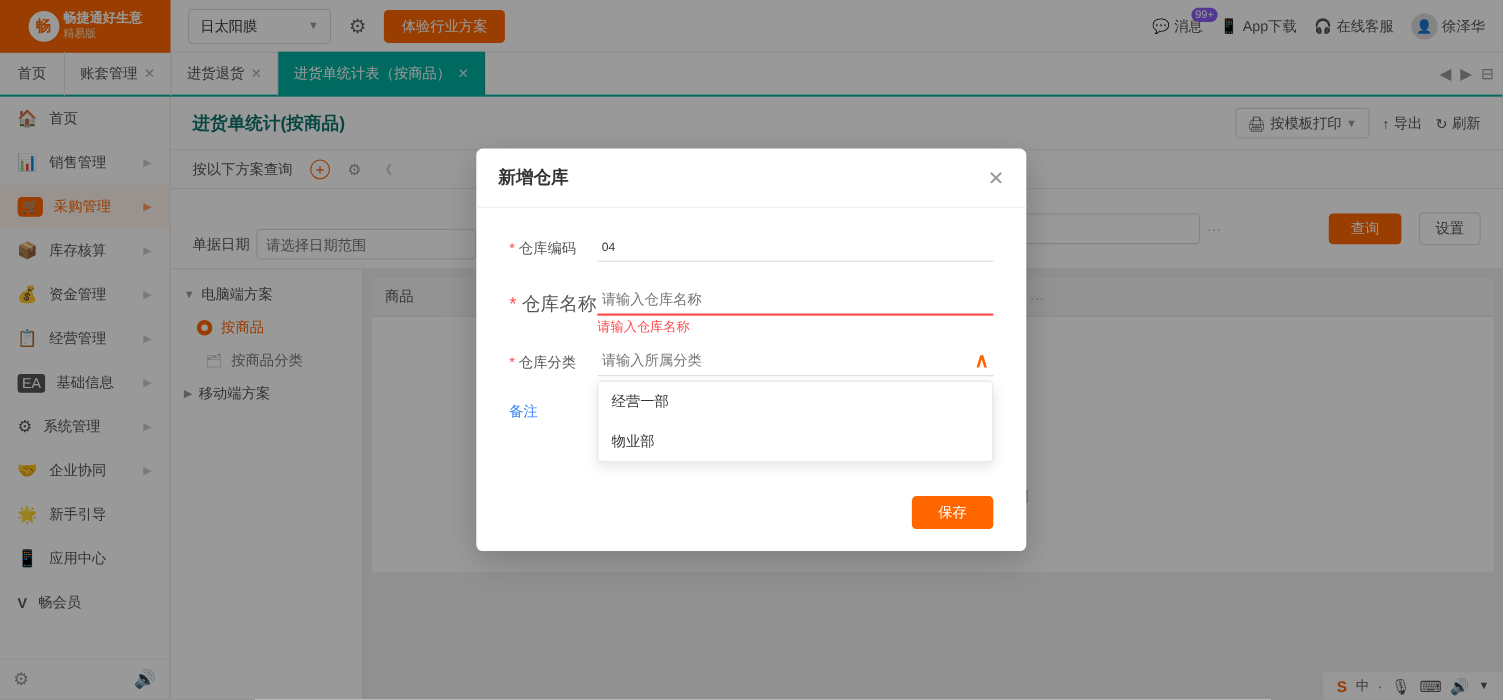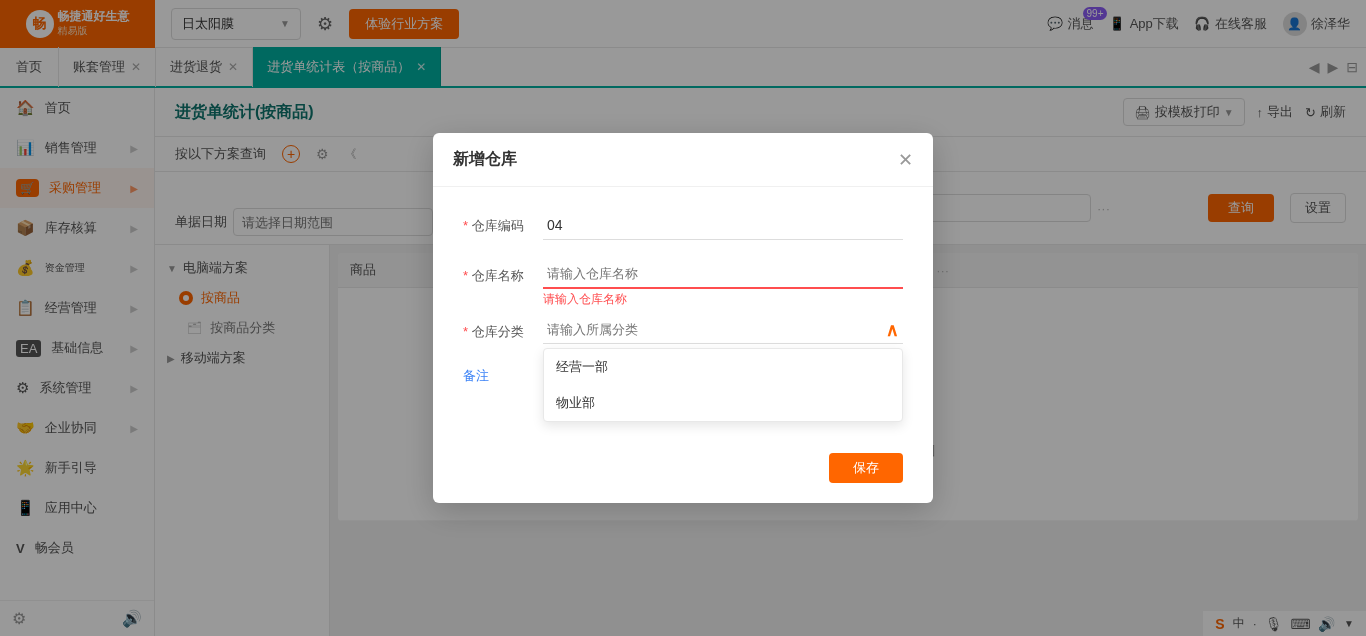--- a/index.html
+++ b/index.html
@@ -93,21 +93,21 @@
       <span style="font-size:13px;">采购管理</span>
       <span style="margin-left:auto; font-size:10px; color:#ff9966;">▶</span>
     </div>
     <div style="display:flex; align-items:center; gap:10px; padding:11px 16px; cursor:pointer; color:#555;">
       <span style="font-size:15px;">📦</span>
       <span style="font-size:13px;">库存核算</span>
       <span style="margin-left:auto; font-size:10px; color:#ccc;">▶</span>
     </div>
     <div style="display:flex; align-items:center; gap:10px; padding:11px 16px; cursor:pointer; color:#555;">
       <span style="font-size:15px;">💰</span>
-      <span style="font-size:10px;">资金管理</span>
+      <span style="font-size:13px;">资金管理</span>
       <span style="margin-left:auto; font-size:10px; color:#ccc;">▶</span>
     </div>
     <div style="display:flex; align-items:center; gap:10px; padding:11px 16px; cursor:pointer; color:#555;">
       <span style="font-size:15px;">📋</span>
       <span style="font-size:13px;">经营管理</span>
       <span style="margin-left:auto; font-size:10px; color:#ccc;">▶</span>
     </div>
     <div style="display:flex; align-items:center; gap:10px; padding:11px 16px; cursor:pointer; color:#555;">
       <span style="font-size:13px; background:#555; color:#fff; border-radius:3px; padding:1px 4px;">EA</span>
       <span style="font-size:13px;">基础信息</span>
@@ -276,26 +276,26 @@
     </div>
 
     <div style="padding:24px 30px 10px;">
 
       <div style="display:flex; align-items:center; margin-bottom:20px;">
         <label style="width:80px; color:#555; font-size:13px; flex-shrink:0;">
           <span style="color:#ff4d4f;">*</span>
           <span>仓库编码</span>
         </label>
         <div style="flex:1;">
-          <input type="text" value="04" style="width: 100%; border-top: none; border-right: none; border-left: none; border-image: initial; border-bottom: 1px solid rgb(221, 221, 221); padding: 6px 4px; font-size: 14px; outline: none; color: rgb(51, 51, 51);">
+          <input type="text" value="04" style="width: 100%; border-top: none; border-right: none; border-left: none; border-image: initial; border-bottom: 1px solid rgb(221, 221, 221); padding: 6px 4px; font-size: 11px; outline: none; color: rgb(51, 51, 51);">
         </div>
       </div>
 
       <div style="display:flex; align-items:flex-start; margin-bottom:8px;">
-        <label style="width:80px; color:#555; font-size:13px; flex-shrink:0; padding-top:7px;">
+        <label style="width:80px; color:#555; font-size:17px; flex-shrink:0; padding-top:7px;">
           <span style="color:#ff4d4f;">*</span>
           <span>仓库名称</span>
         </label>
         <div style="flex:1;">
           <input type="text" style="width: 100%; border-top: none; border-right: none; border-left: none; border-image: initial; border-bottom: 2px solid rgb(255, 77, 79); padding: 6px 4px; font-size: 13px; outline: none; color: rgb(153, 153, 153);" placeholder="请输入仓库名称">
           <div style="color:#ff4d4f; font-size:12px; margin-top:2px;">请输入仓库名称</div>
         </div>
       </div>
 
       <div style="display:flex; align-items:flex-start; margin-bottom:16px; position:relative;">

